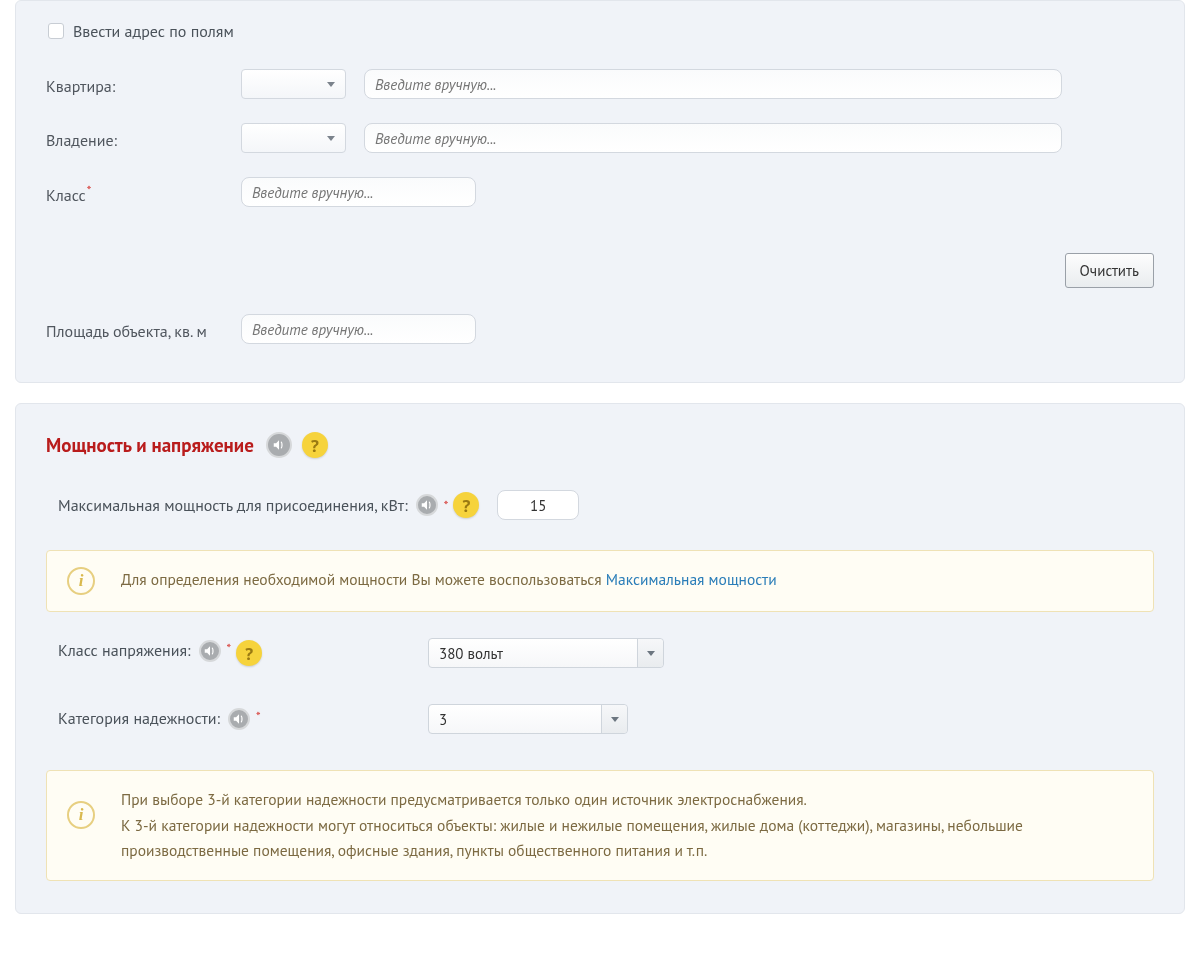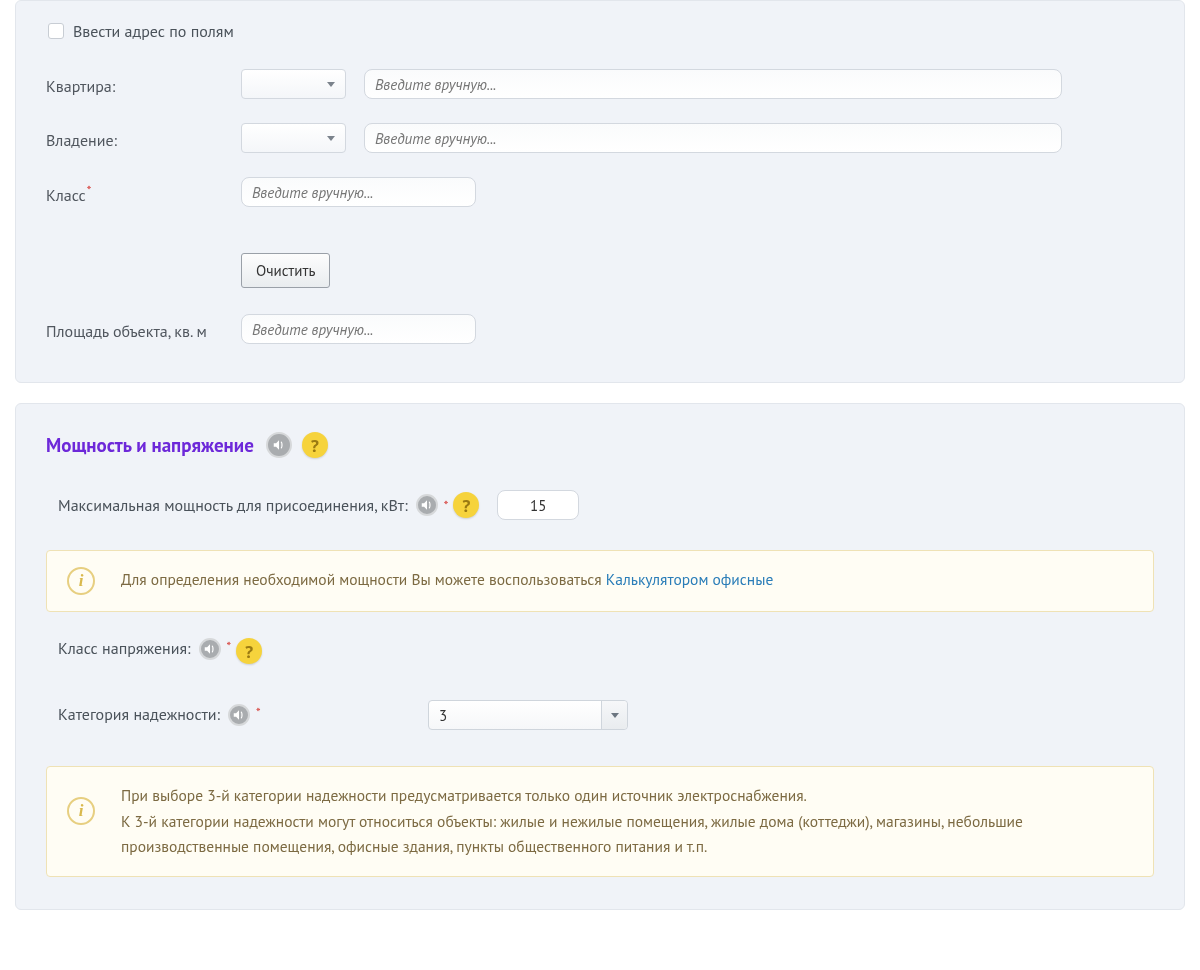--- a/index.html
+++ b/index.html
@@ -40,23 +40,23 @@
     height:30px; border:1px solid #d3d8df; border-radius:8px; background:linear-gradient(#fafbfc,#ffffff);
     padding:4px 10px; font-style:italic; color:#8a919a; font-size:15px; font-family:inherit;
   }
   .text-input.wide { width:698px; }
   .text-input.med  { width:235px; }
   .text-input.small{ width:82px; font-style:normal; color:#333; background:#fff; text-align:center;}
   .btn {
     display:inline-block; padding:7px 14px; background:linear-gradient(#fdfdfd,#e9ecef);
     border:1px solid #9aa0a8; border-radius:3px; color:#333; font-size:15px; cursor:pointer;
   }
-  .btn-row { margin-left:195px; margin-bottom:26px; }
+  .btn-row { margin-left:195px; margin-bottom:26px;text-align:right; }
   .section-title-row { display:flex; align-items:center; margin: 36px 0 32px 0; }
-  .section-title { font-size:19px; font-weight:bold; color:#6d28d9; margin-right:12px; }
+  .section-title { font-size:19px; font-weight:bold; color:#b91c1c; margin-right:12px; }
   .audio-icon {
     width:26px; height:26px; border-radius:50%; background:#a9acaf; border:2px solid #d6d8da;
     display:inline-flex; align-items:center; justify-content:center; margin-right:10px; flex-shrink:0;
   }
   .audio-icon svg{ width:14px;height:14px; }
   .help-icon {
     width:26px; height:26px; border-radius:50%; background:#f6d33c;
     display:inline-flex; align-items:center; justify-content:center; font-weight:bold;
     color:#9a7a12; font-size:18px; flex-shrink:0;
     box-shadow:0 1px 2px rgba(0,0,0,.15);
@@ -167,36 +167,40 @@
             </svg>
         </span>
         <span class="req" style="margin-right:5px;">*</span>
         <span class="help-icon">?</span>
         <input class="text-input small" style="margin-left: 18px;" value="15">
       </div>
 
       <div class="infobox">
         <span class="i-icon">i</span>
         <div class="info-text">
-          <span>Для определения необходимой мощности Вы можете воспользоваться </span><a href="#">Калькулятором офисные</a>
+          <span>Для определения необходимой мощности Вы можете воспользоваться </span><a href="#">Максимальная мощности</a>
         </div>
       </div>
 
       <div class="row-indent">
         <div class="lbl-part">
           <span class="inline-label">Класс напряжения:</span>
           <span class="audio-icon" style="width:22px;height:22px;margin-right:5px;">
             <svg viewBox="0 0 24 24" fill="#fff">
                 <path d="M3 9v6h4l5 5V4L7 9H3z"></path>
                 <path d="M16 7c1.5 1.5 1.5 8.5 0 10" stroke="#fff" stroke-width="2" fill="none" stroke-linecap="round"></path>
               </svg>
           </span>
           <span class="req" style="margin-right:5px;">*</span>
           <span class="help-icon">?</span>
         </div>
+        <div class="dropdown" style="width:236px;">
+          <span>380 вольт</span>
+          <span class="trigger"></span>
+        </div>
       </div>
 
       <div class="row-indent">
         <div class="lbl-part">
           <span class="inline-label">Категория надежности:</span>
           <span class="audio-icon" style="width:22px;height:22px;margin-right:5px;">
             <svg viewBox="0 0 24 24" fill="#fff">
                 <path d="M3 9v6h4l5 5V4L7 9H3z"></path>
                 <path d="M16 7c1.5 1.5 1.5 8.5 0 10" stroke="#fff" stroke-width="2" fill="none" stroke-linecap="round"></path>
               </svg>

